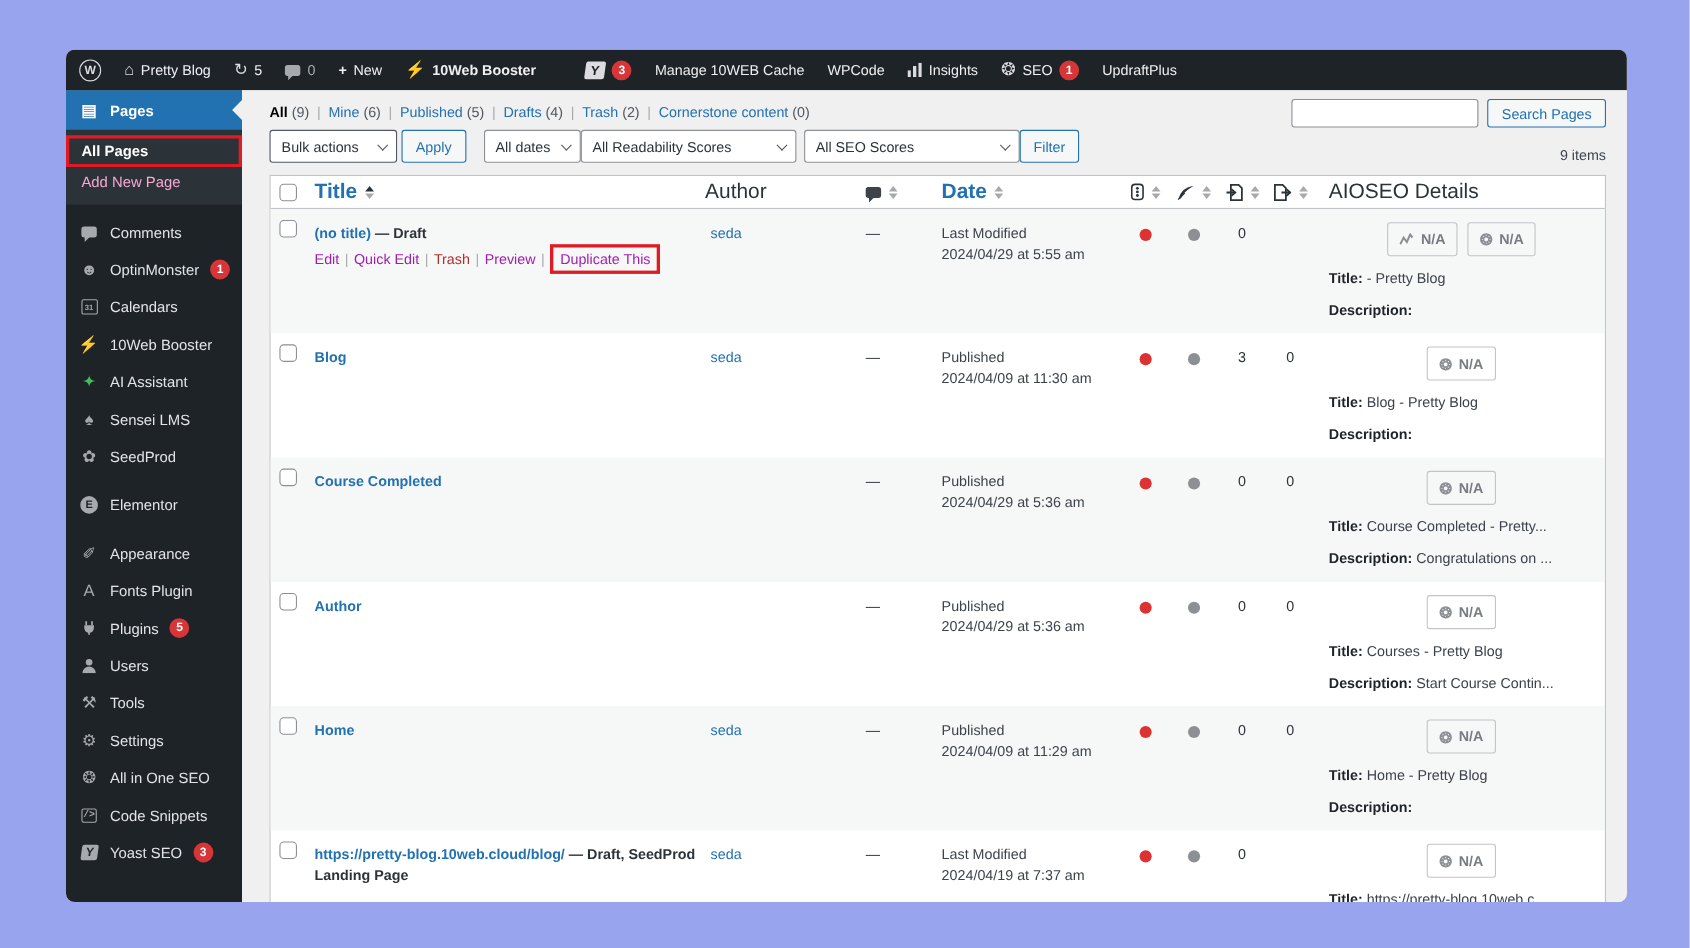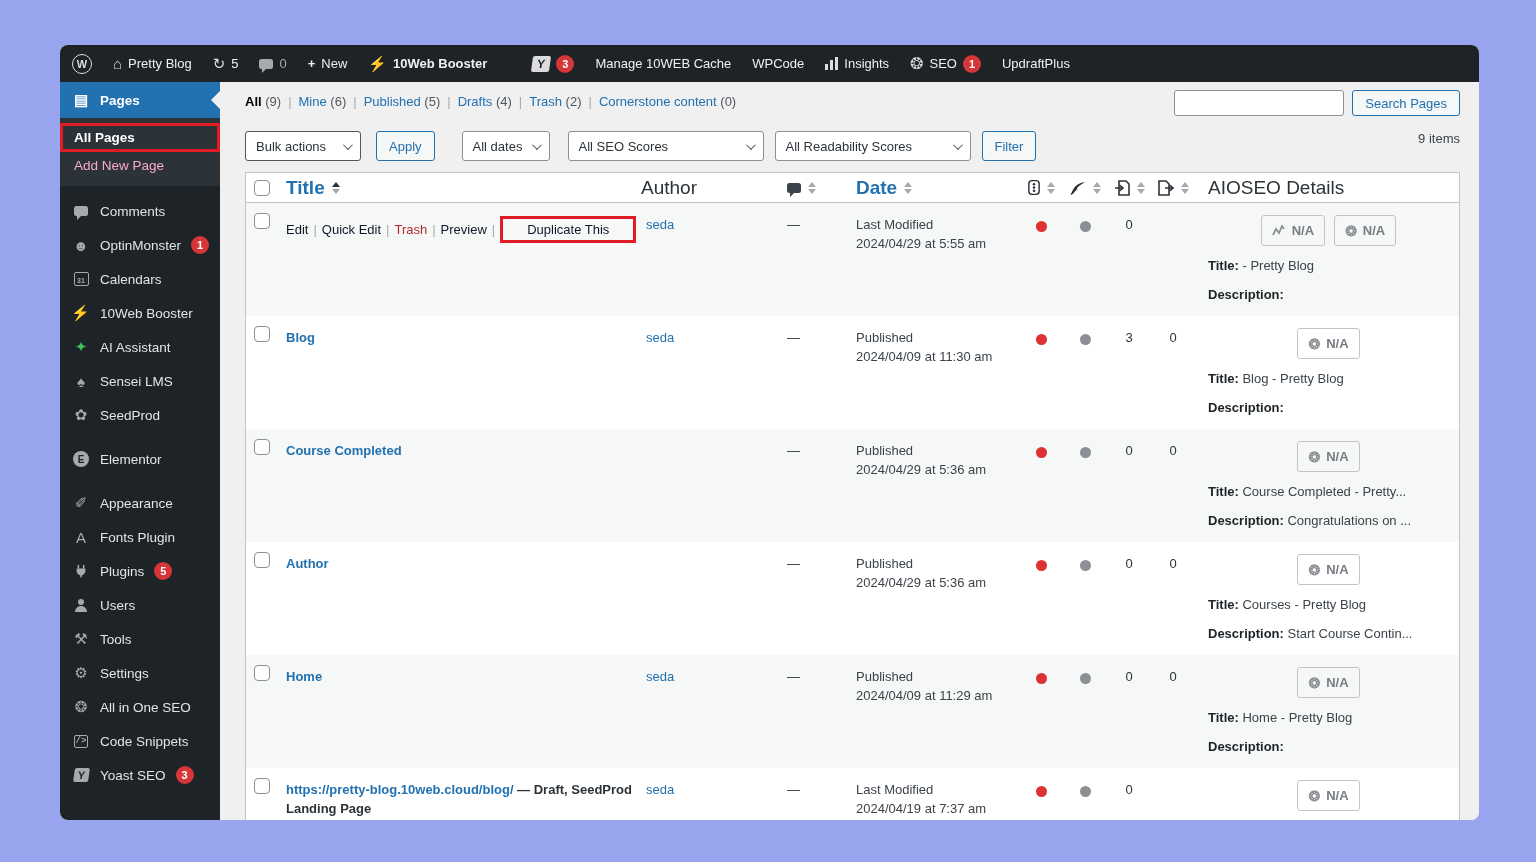--- a/index.html
+++ b/index.html
@@ -75,21 +75,21 @@
   .views { display:flex; align-items:center; gap:7px; padding-top:10px; font-size:13px; height:28px; }
   .views a { color:#2271b1; text-decoration:none; cursor:pointer; }
   .views .on { color:#000; font-weight:700; }
   .views .cnt { color:#50575e; }
   .views .vsep { color:#a7aaad; }
   .searchbox { position:absolute; top:8px; right:19px; display:flex; gap:8px; align-items:center; }
   .search-input { width:170px; height:26px; border:1px solid #8c8f94; border-radius:3px; background:#fff; padding:0 6px; font-size:13px; }
   .btn { height:30px; padding:0 12px; background:#f6f7f7; border:1px solid #2271b1; border-radius:3px;
     color:#2271b1; font-size:13px; cursor:pointer; font-family:"Liberation Sans", sans-serif; }
   .btn.small { height:26px; }
-  .toolbar { display:flex; align-items:flex-start; gap:11px; margin-top:21px; }
+  .toolbar { display:flex; align-items:flex-end; gap:0; margin-top:8px; }
   .select { display:flex; align-items:center; justify-content:space-between; height:30px; padding:0 10px;
     border:1px solid #8c8f94; border-radius:3px; background:#fff; font-size:13px; color:#2c3338; cursor:pointer; gap:8px; }
   .chev { width:7px; height:7px; border-right:1.8px solid #50575e; border-bottom:1.8px solid #50575e;
     transform:rotate(45deg) translateY(-2px); flex-shrink:0; }
   .sel-bulk { width:116px; margin-right:4px; border-color:#50575e; }
   .sel-dates { width:88px; margin-left:16px; }
   .sel-seo { width:196px; margin-left:7px; }
   .sel-read { width:196px; }
   .items-count { margin-left:auto; font-size:13px; color:#3c434a; }
   
@@ -106,24 +106,24 @@
   .cb { display:inline-block; width:16px; height:16px; border:1px solid #8c8f94; border-radius:4px; background:#fff; cursor:pointer; }
   .ctr { justify-content:center; text-align:center; }
   .trow { height:113px; overflow:hidden; font-size:13px; line-height:19px; }
   .trow.alt { background:#f6f7f7; }
   .c { padding-top:12px; }
   .cbc.c { padding-top:10px; }
   .tlink { color:#2271b1; font-weight:700; text-decoration:none; cursor:pointer; }
   .tsuffix { color:#2c3338; font-weight:700; }
   .ractions { margin-top:5px; display:flex; align-items:center; gap:5px; flex-wrap:nowrap; white-space:nowrap; }
   .ractions a { text-decoration:none; cursor:pointer; }
-  .lblue { color:#0f172a; }
+  .lblue { color:#a21caf; }
   .lred { color:#b32d2e; }
   .sep { color:#a7aaad; }
-  .anno-inline { display:inline-block; border:3px solid #e01b24; padding:1px 24px; margin:-4px 0; }
+  .anno-inline { display:inline-block; border:3px solid #e01b24; padding:1px 6px; margin:-4px 0; }
   .alink { color:#2271b1; text-decoration:none; cursor:pointer; }
   .datec div { color:#3c434a; }
   .dotc { text-align:center; padding-top:15px; }
   .dot { display:inline-block; width:11px; height:11px; border-radius:50%; }
   .dot.red { background:#dc3232; } .dot.gray { background:#8c8f94; }
   .numc { text-align:center; color:#2c3338; }
   .aioc { padding-left:13px; padding-right:10px; }
   .aio-btns { display:flex; justify-content:center; gap:9px; }
   .aio-btn { display:inline-flex; align-items:center; gap:6px; height:31px; padding:14px 10px;
     border:1px solid #c3c4c7; border-radius:3px; background:transparent; color:#787c82;
@@ -324,26 +324,26 @@
       <div class="toolbar">
         <div class="select sel-bulk">
           <span>Bulk actions</span>
           <span class="chev"></span>
         </div>
         <button class="btn">Apply</button>
         <div class="select sel-dates">
           <span>All dates</span>
           <span class="chev"></span>
         </div>
+        <div class="select sel-read">
+          <span>All Readability Scores</span>
+          <span class="chev"></span>
+        </div>
         <div class="select sel-seo">
           <span>All SEO Scores</span>
-          <span class="chev"></span>
-        </div>
-        <div class="select sel-read">
-          <span>All Readability Scores</span>
           <span class="chev"></span>
         </div>
         <button class="btn">Filter</button>
         <span class="items-count">9 items</span>
       </div>
 
       <div class="table">
         <div class="grid thead">
           <div class="hcell cbc">
               <span class="cb"></span>
@@ -415,20 +415,21 @@
               </span>
           </div>
           <div class="hcell" style="padding-left:13px">
               <span>AIOSEO Details</span>
             </div>
         </div>
 
         <div class="grid trow alt">
           <div class="c cbc"><span class="cb"></span></div>
           <div class="c">
+            <div><a class="tlink">(no title)</a><span class="tsuffix"> — Draft</span></div>
             <div class="ractions">
               <a class="lblue">Edit</a>
                 <span class="sep">|</span>
               <a class="lblue">Quick Edit</a>
                 <span class="sep">|</span>
               <a class="lred">Trash</a>
                 <span class="sep">|</span>
               <a class="lblue">Preview</a>
                 <span class="sep">|</span>
               <span class="anno-inline"><a class="lblue">Duplicate This</a></span>

